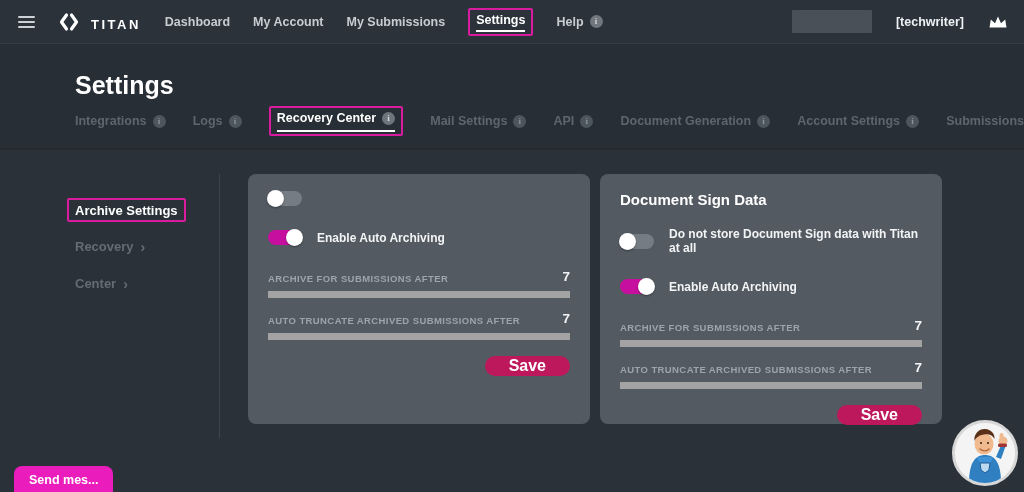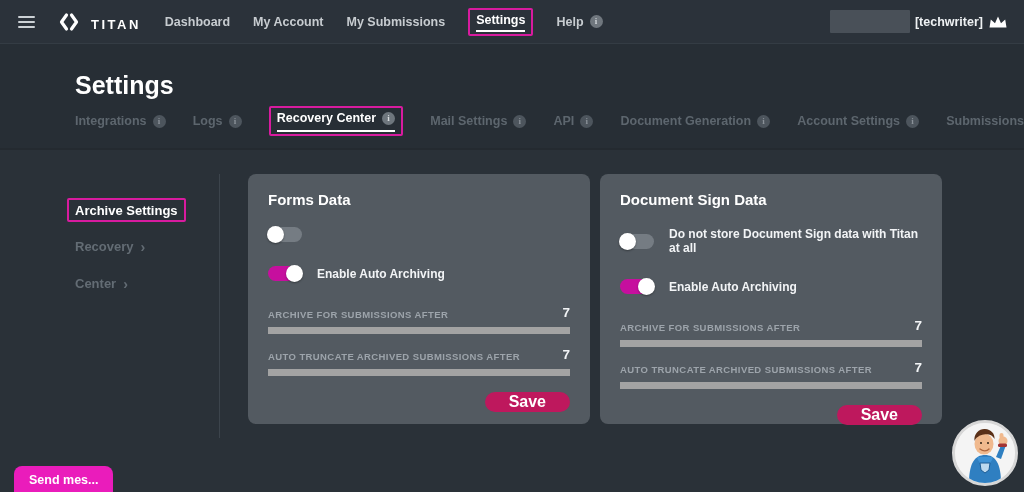--- a/index.html
+++ b/index.html
@@ -16,21 +16,21 @@
   }
   .hamburger { width:17px; display:flex; flex-direction:column; gap:3px; cursor:pointer; }
   .hamburger span { height:2px; background:#ccd1d5; border-radius:1px; }
   .brand { display:flex; align-items:flex-end; gap:12px; margin-left:24px; }
   .brand-name { font-size:13px; font-weight:bold; letter-spacing:2.5px; color:#fff; }
   .topnav { display:flex; align-items:center; gap:23px; margin-left:24px; }
   .topnav-item { font-size:12.5px; font-weight:bold; color:#c7ccd0; cursor:pointer; white-space:nowrap; }
   .topnav-item.with-info { display:flex; align-items:center; gap:6px; }
   .ann-box { border:2px solid #d81b9f; border-radius:2px; padding:3px 6px 2px 6px; display:inline-flex; align-items:center; }
   .nav-active { color:#fff; border-bottom:2px solid #fff; padding-bottom:3px; }
-  .top-right { margin-left:auto; display:flex; align-items:center; gap:5px;padding-left:36px; }
+  .top-right { margin-left:auto; display:flex; align-items:center; gap:24px;padding-left:36px; }
   .redacted { width:80px; height:23px; background:#495058; border-radius:1px; }
   .username { font-size:12.5px; font-weight:bold; color:#eef1f3; }
   .crown { width:20px; height:14px; }
 
   .info-badge {
     width:13px; height:13px; border-radius:50%; background:#70777e;
     color:#cfd4d8; font-size:9px; font-weight:bold; line-height:13px;
     text-align:center; display:inline-block; font-family:"Liberation Serif", serif;
     flex:0 0 auto;
   }
@@ -198,21 +198,20 @@
     </div>
     <div class="side-item">
       <span>Center</span>
       <span class="side-chevron">›</span>
     </div>
   </aside>
 
   <div class="cards">
 
     <section class="card">
-      <h2 class="card-title">Forms Data</h2>
       <div class="toggle-row">
         <span class="toggle off">
             <span class="knob"></span>
           </span>
       </div>
       <div class="toggle-row">
         <span class="toggle on">
             <span class="knob"></span>
           </span>
         <span class="toggle-label">Enable Auto Archiving</span>

